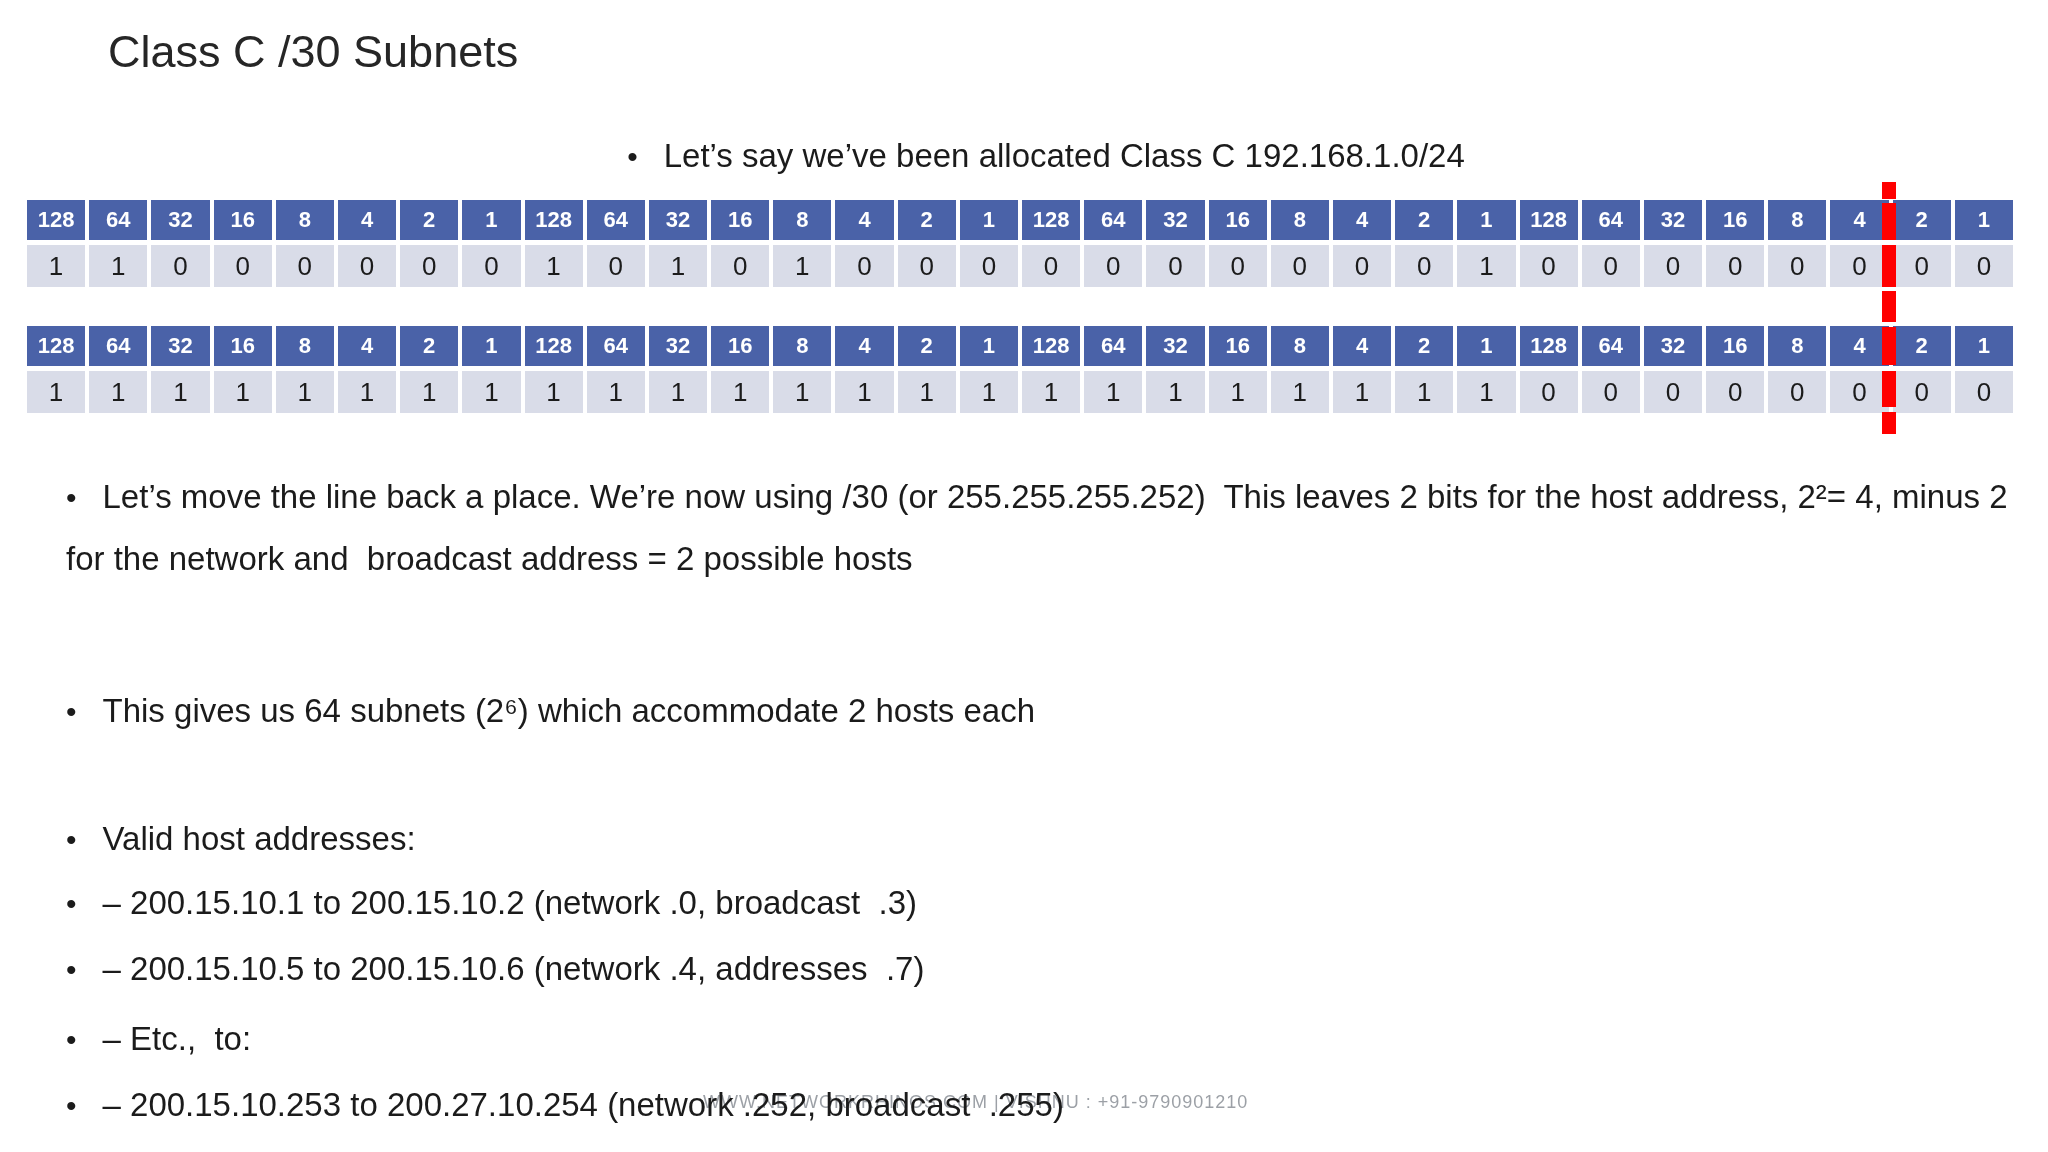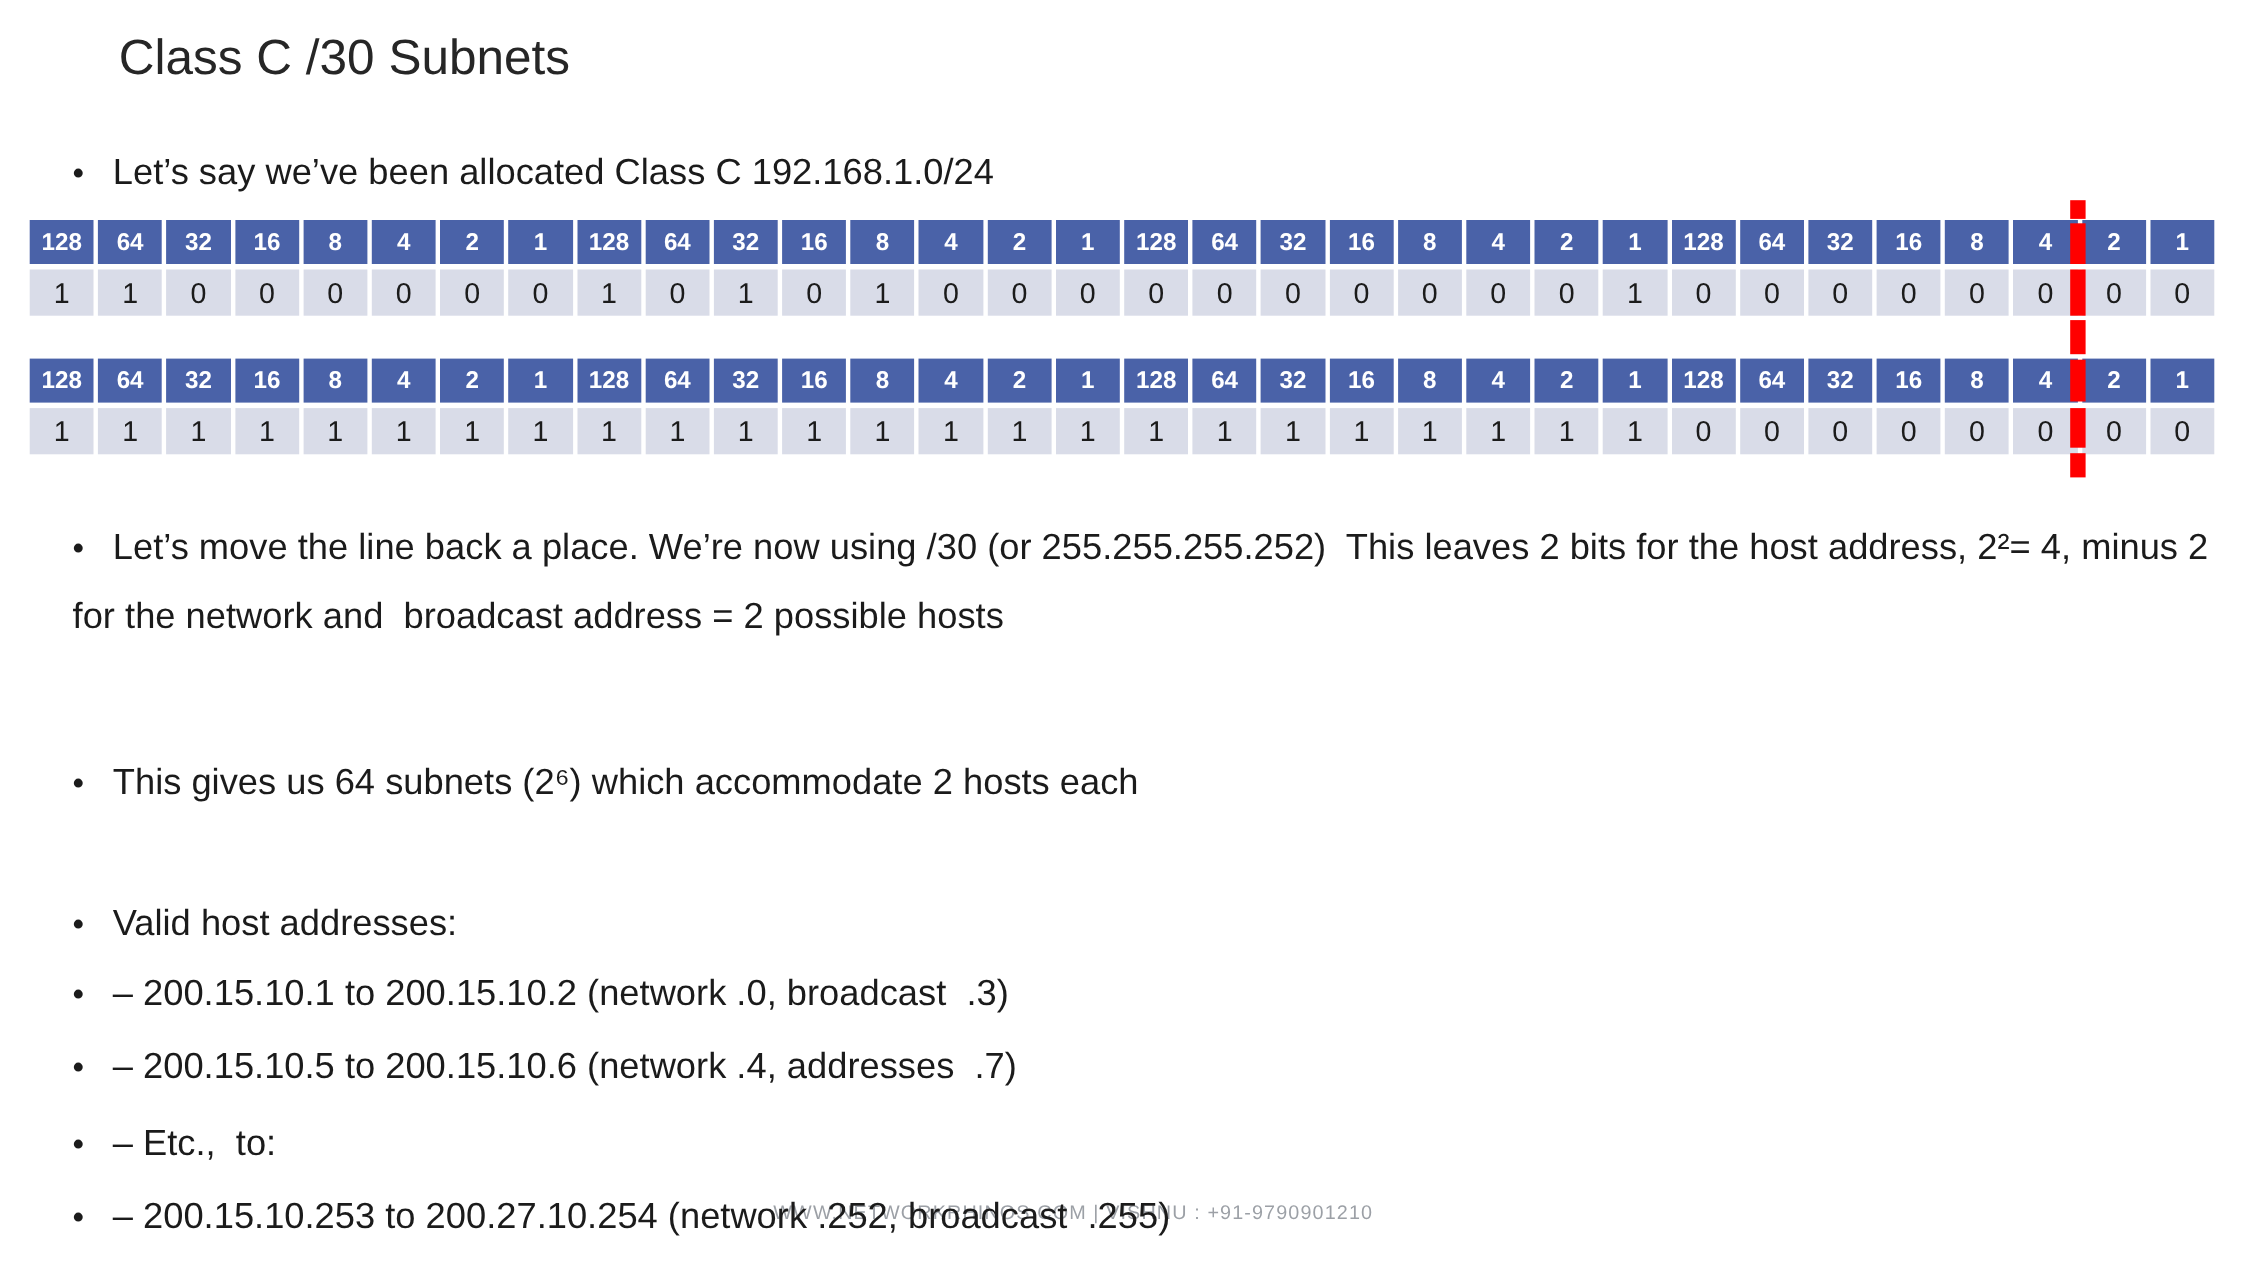--- a/index.html
+++ b/index.html
@@ -22,21 +22,21 @@
     z-index:2;
   }
   .bullet .btext{white-space:pre-wrap;}
   .bullet::before{
     content:"\2022";
     display:inline-block;
     margin-right:26px;
     font-size:30px;
     vertical-align:baseline;
   }
-  .b0{top:125px;}
+  .b0{top:125px;text-align:center;}
   .b1{top:466px;}
   .b2{top:608px;}
   .b3{top:680px;}
   .b4{top:808px;}
   .b5{top:872px;}
   .b6{top:938px;}
   .b7{top:1008px;}
   .b8{top:1074px;}
 
   .bit-table{

